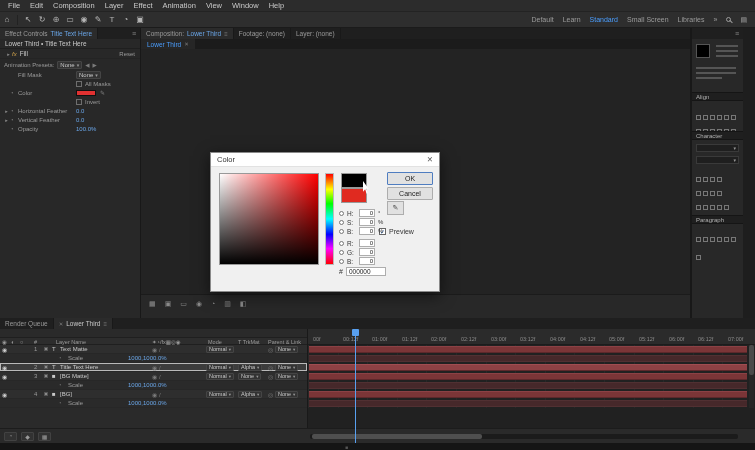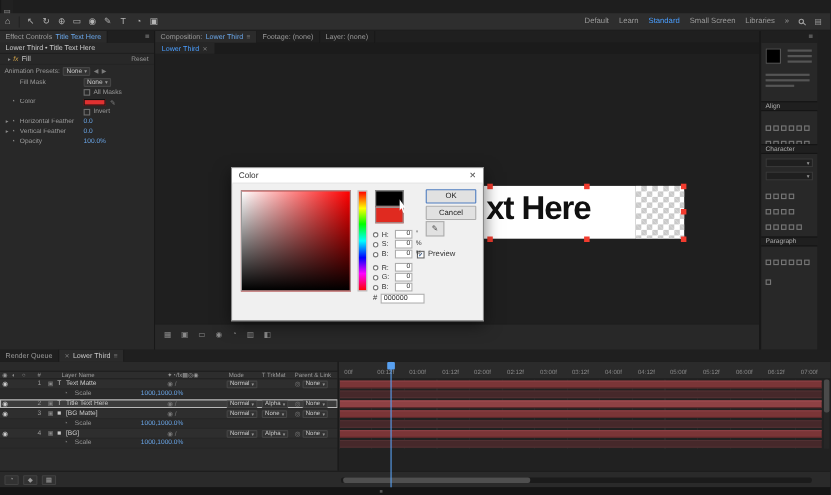--- a/index.html
+++ b/index.html
@@ -121,20 +121,31 @@
   #bottom-strip span{position:absolute;left:345px;top:1px;font-size:5px;color:#555}
 
   
   #cursor{position:absolute;left:363px;top:181px;width:9px;height:13px;background:#fff;z-index:50;clip-path:polygon(0% 0%,0% 82%,24% 64%,40% 98%,52% 92%,37% 60%,62% 60%);filter:drop-shadow(0 0 1px #000)}
 </style>
 </head>
 <body>
 
 <div id="app">
 
+  <div id="menubar">
+    <span>File</span>
+    <span>Edit</span>
+    <span>Composition</span>
+    <span>Layer</span>
+    <span>Effect</span>
+    <span>Animation</span>
+    <span>View</span>
+    <span>Window</span>
+    <span>Help</span>
+  </div>
 
   <div id="toolbar">
     <span class="tool">⌂</span>
     <span class="tb-sep"></span>
     <span class="tool">↖</span>
     <span class="tool">↻</span>
     <span class="tool">⊕</span>
     <span class="tool">▭</span>
     <span class="tool">◉</span>
     <span class="tool">✎</span>
@@ -243,32 +254,20 @@
         </div>
       <div class="ptab">
           <span>Layer: (none)</span>
         </div>
     </div>
     <div id="viewer-tabrow">
       <div id="viewer-tab">
         <span>Lower Third</span>
         <span class="f55 dim">✕</span>
       </div>
-    </div>
-    <div id="viewer">
-      <div id="strip"></div>
-      <div id="strip-checker"></div>
-      <div id="canvas-text">xt Here</div>
-      <span class="handle" style="left:302px;top:118px"></span>
-      <span class="handle" style="left:390px;top:118px"></span>
-      <span class="handle" style="left:478px;top:118px"></span>
-      <span class="handle" style="left:478px;top:141px"></span>
-      <span class="handle" style="left:478px;top:166px"></span>
-      <span class="handle" style="left:390px;top:166px"></span>
-      <span class="handle" style="left:302px;top:166px"></span>
     </div>
     <div id="comp-bottombar">
       <span>▦</span>
       <span>▣</span>
       <span>▭</span>
       <span>◉</span>
       <span>◔</span>
       <span>▥</span>
       <span>◧</span>
     </div>

